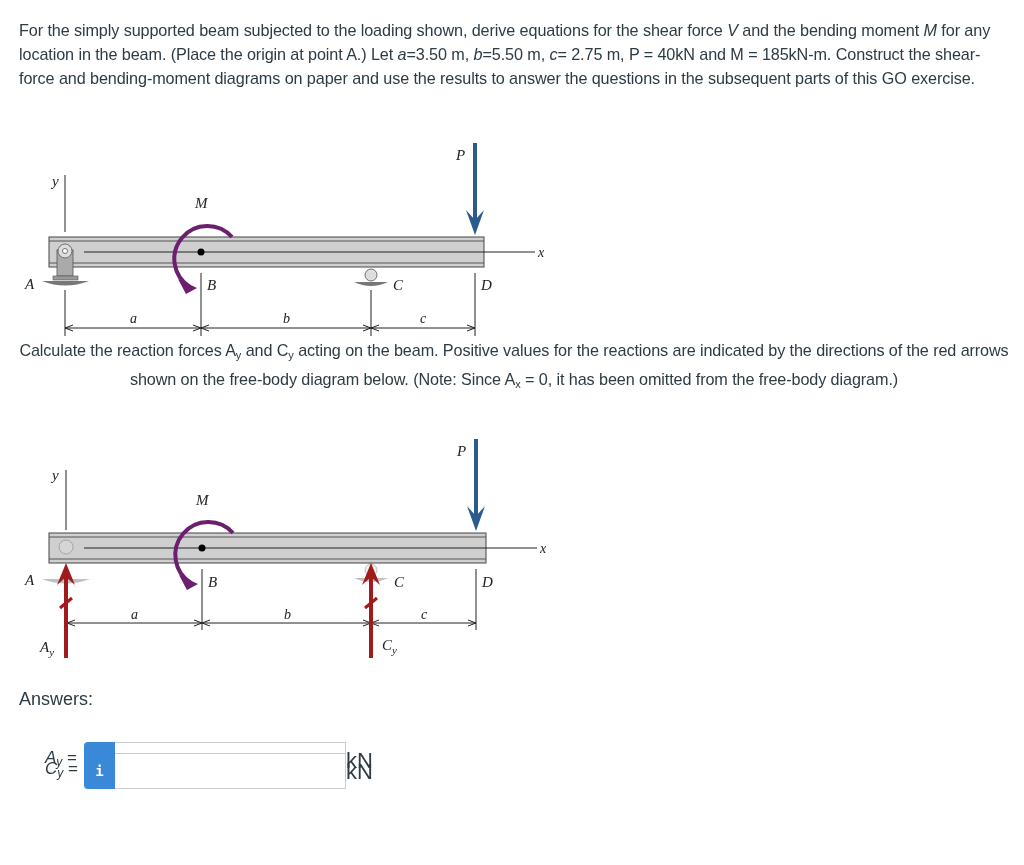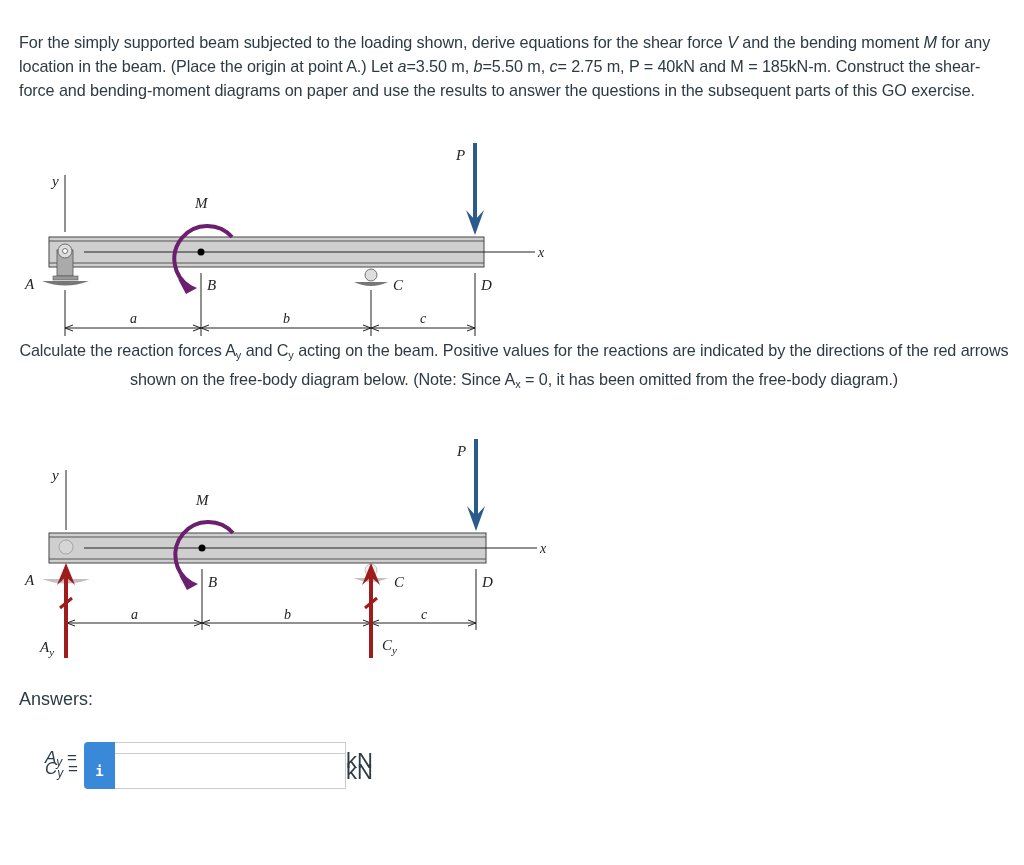--- a/index.html
+++ b/index.html
@@ -1,19 +1,19 @@
 <!DOCTYPE html>
 <html><head>
 <meta charset="utf-8">
 <style>
   html, body { margin:0; padding:0; background:#ffffff; }
   body { width:1024px; height:865px; position:relative; overflow:hidden;
          font-family:"Liberation Sans", sans-serif; color:#2d3b45; }
   .para { position:absolute; left:19px; width:990px; font-size:16.2px; line-height:24px; color:#2d3b45; letter-spacing:-0.1px; }
-  #intro { top:18px;margin-top:12px; }
+  #intro { top:18px; }
   #q2 { top:338px;text-align:center; }
   .fig { position:absolute; }
   #fig1 { left:20px; top:140px; width:540px; height:200px; }
   #fig2 { left:20px; top:430px; width:540px; height:240px; }
   .serif { font-family:"Liberation Serif", serif; font-style:italic; }
   #answers-label { position:absolute; left:19px; top:689px; font-size:18px; color:#2d3b45; }
   .ans-row { position:absolute; left:0; height:38px; width:420px; }
   .ans-label { position:absolute; left:28px; top:8px; font-size:17px; color:#2d3b45;margin-left:17px; }
   .ans-label i { font-style:italic; }
   .ans-label sub { font-size:12px; font-style:italic; vertical-align:-3px; }

